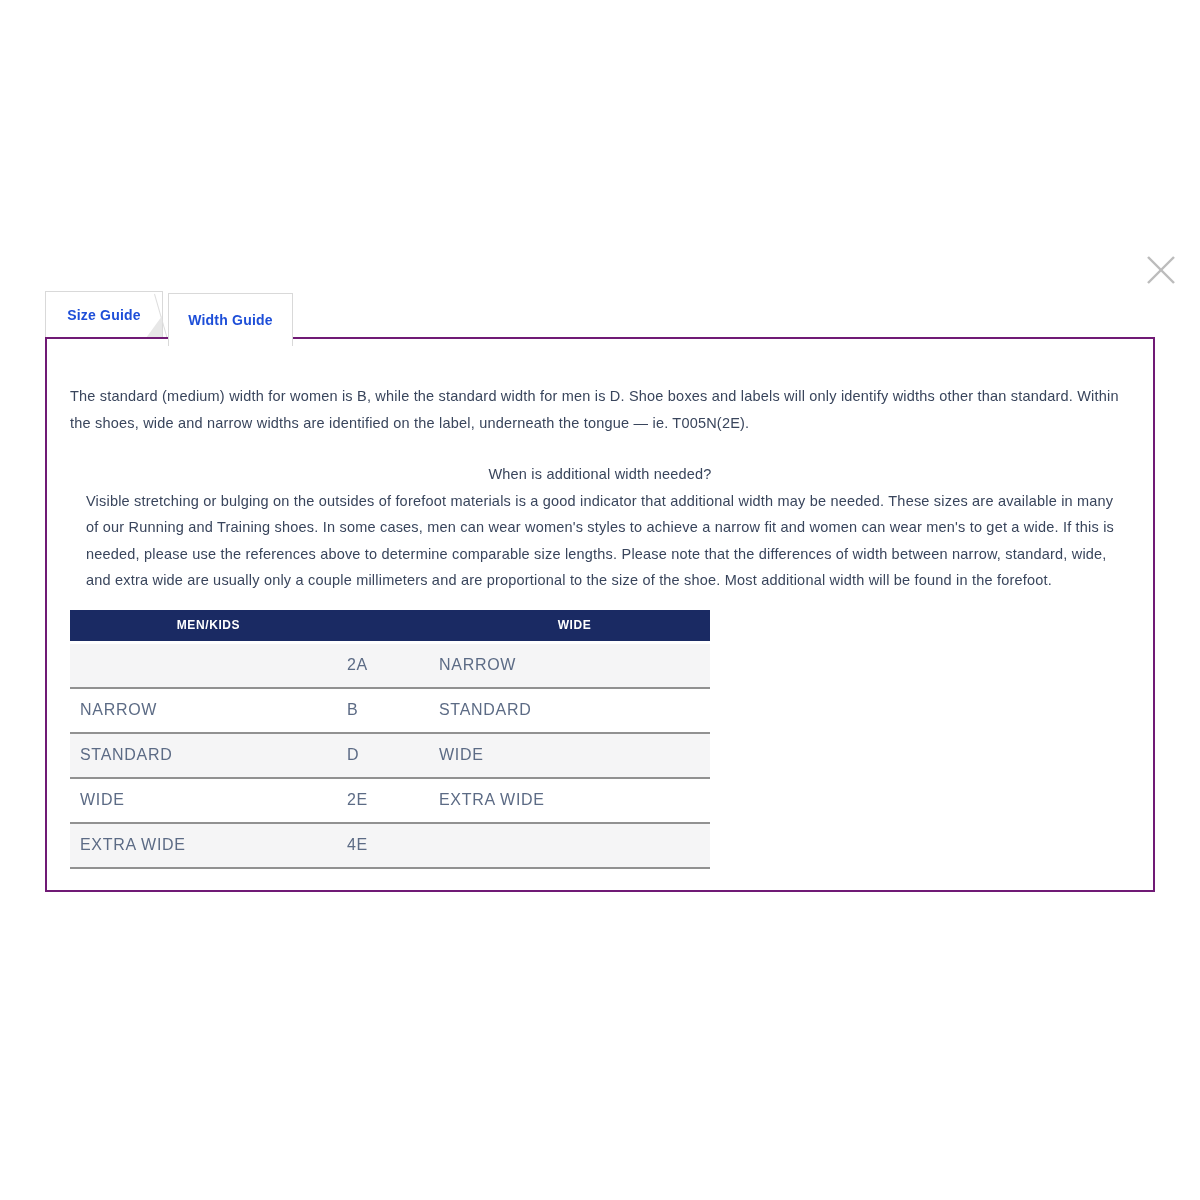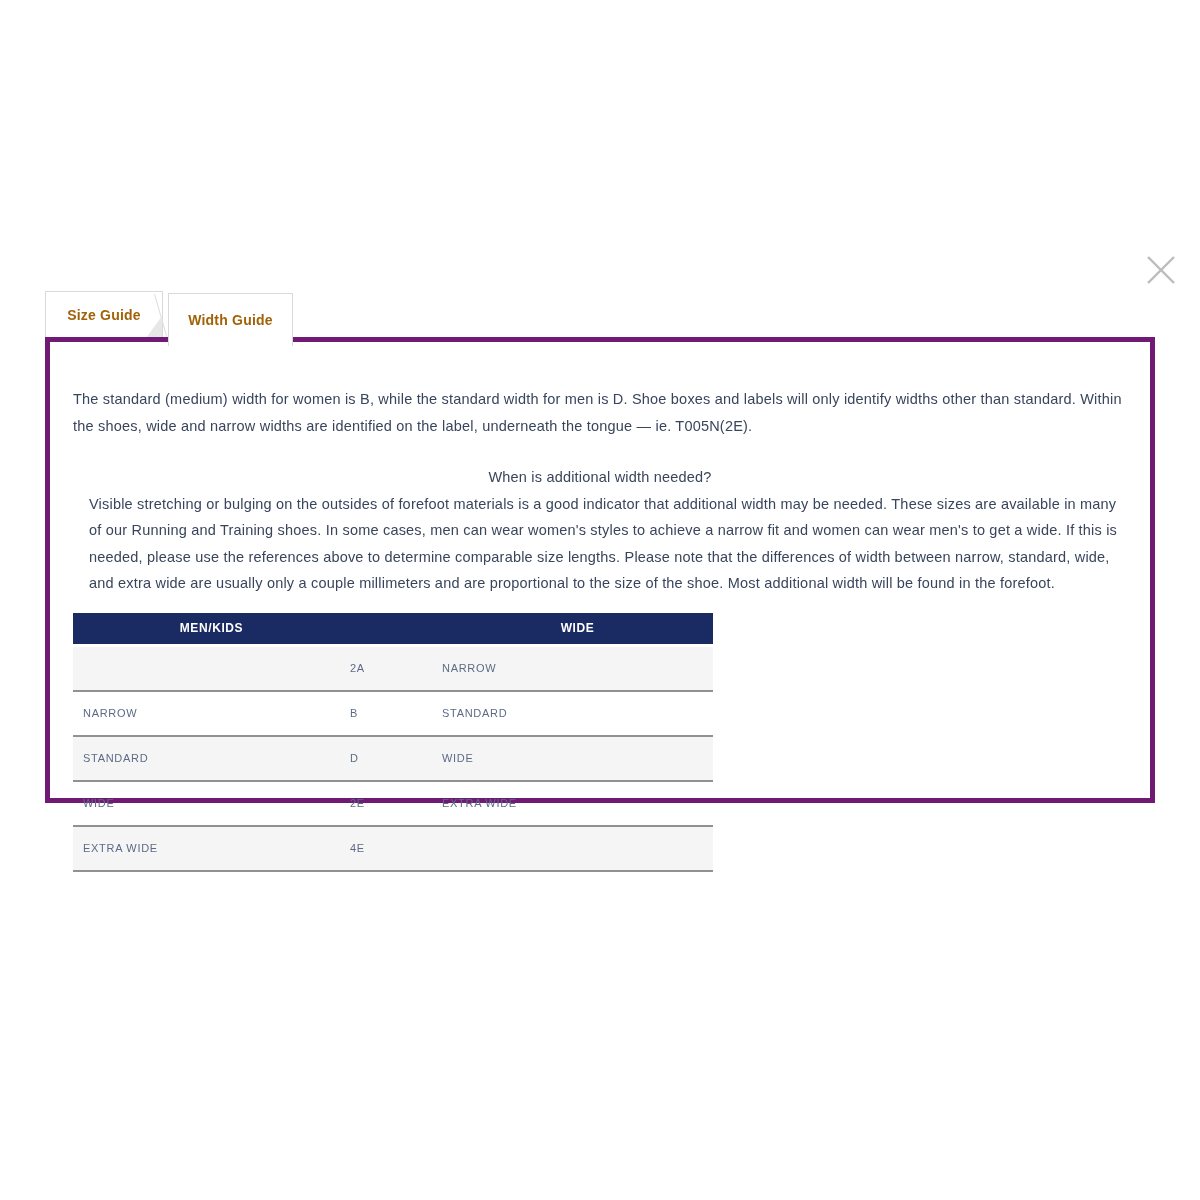--- a/index.html
+++ b/index.html
@@ -9,44 +9,44 @@
 
   
   .close-btn { position:absolute; left:1140px; top:249px; width:42px; height:42px;
     display:flex; align-items:center; justify-content:center; cursor:pointer; background:transparent; border:0; }
 
   
   .modal { position:absolute; left:45px; top:285px; width:1110px; }
   .tabs { position:relative; height:52px; }
   .tab { position:absolute; display:flex; align-items:center; justify-content:center;
     background:#ffffff; border:1px solid #d9d9d9; border-bottom:none;
-    font-size:14px; font-weight:bold; color:#a16207; letter-spacing:.2px; cursor:pointer; }
+    font-size:14px; font-weight:bold; color:#1d4ed8; letter-spacing:.2px; cursor:pointer; }
   .tab-size { left:0; top:6px; width:118px; height:47px; z-index:1; }
   .tab-size .fold { position:absolute; right:0; bottom:0; width:0; height:0;
     border-bottom:22px solid #e7e7e7; border-left:16px solid transparent; }
   .tab-size .fold-line { position:absolute; right:7px; top:2px; width:1px; height:46px;
     background:#dedede; transform:rotate(-16deg); transform-origin:top center; }
   .tab-width { left:123px; top:8px; width:125px; height:53px; z-index:3; }
 
-  .panel { position:relative; margin-top:0; border:5px solid #701a75; background:#ffffff;
-    height:466px; z-index:2; padding:44px 23px 0 23px; }
+  .panel { position:relative; margin-top:0; border:2px solid #701a75; background:#ffffff;
+    height:555px; z-index:2; padding:44px 23px 0 23px; }
 
   .copy { color:#39455c; font-size:14.5px; line-height:27px; letter-spacing:.2px; }
   .intro { max-width:1066px; margin-bottom:24px; }
   .q-head { max-width:1066px;text-align:center; }
   .q-body { max-width:1066px; line-height:26.4px;margin-left:16px; }
 
   
   .wtable { width:640px; margin-top:16px; }
   .wt-head { display:grid; grid-template-columns:277px 92px 271px; background:#1a2a63;
     height:31px; align-items:center; color:#ffffff; font-weight:bold; font-size:12px;
     letter-spacing:.6px; margin-bottom:3px; }
   .wt-head .hc { text-align:center; }
   .wt-row { display:grid; grid-template-columns:277px 92px 271px; height:45px;
-    align-items:center; font-size:11px; color:#5c6b85; letter-spacing:.7px;
+    align-items:center; font-size:16px; color:#5c6b85; letter-spacing:.7px;
     border-bottom:2px solid #919191; }
   .wt-row.alt { background:#f5f5f6; }
   .wt-row .c1 { padding-left:10px; }
 </style>
 </head>
 <body>
 
 <div class="page">
 
   <button class="close-btn" aria-label="close">

